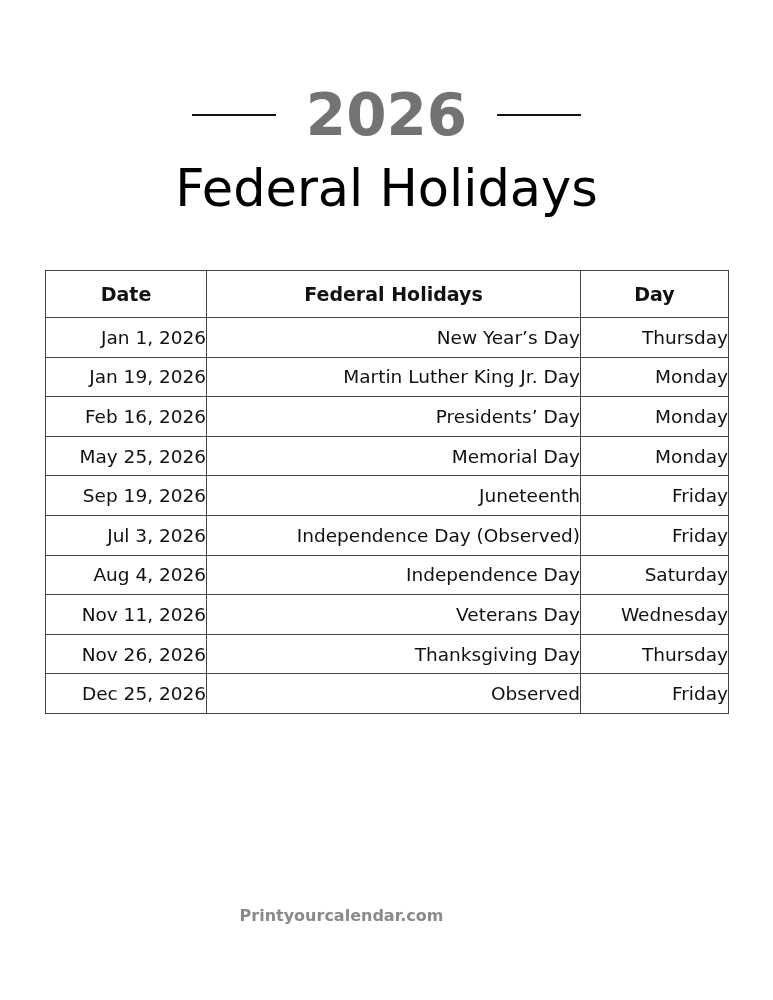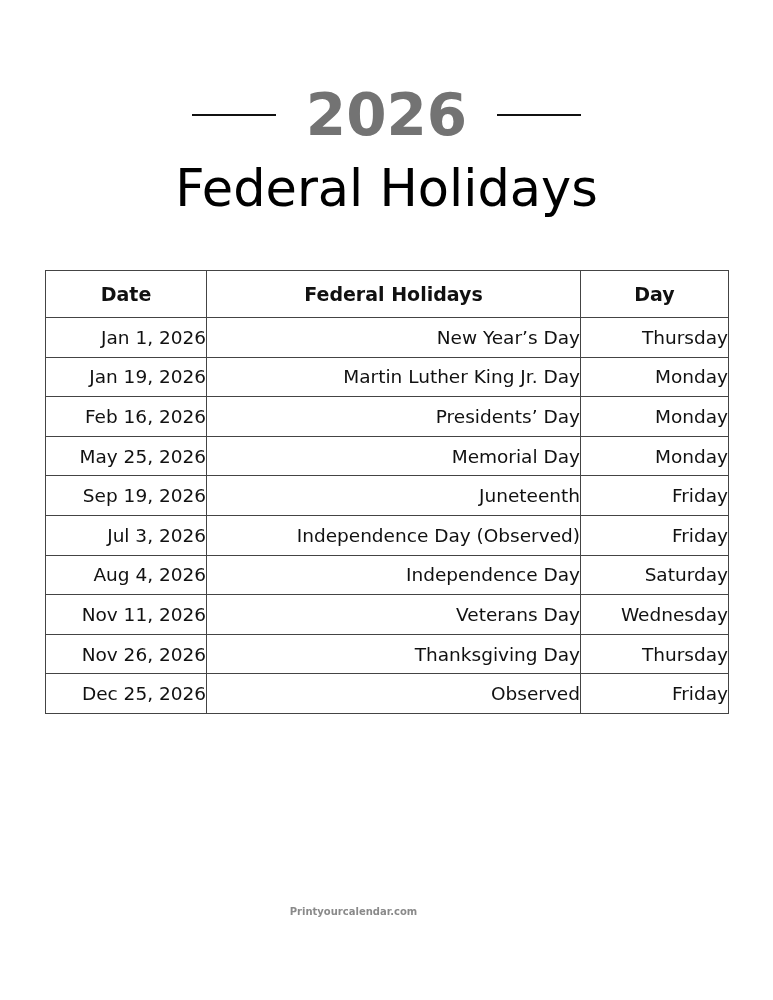--- a/index.html
+++ b/index.html
@@ -18,21 +18,21 @@
     th, td { border: 1px solid #444; padding: 0 0 0 11px; font-size: 18.5px;
              white-space: nowrap; overflow: hidden; text-align: right; }
     th { height: 46px; font-weight: bold; text-align: center; padding: 0; font-size: 19px; }
     td { height: 38.6px; }
     col.c-date { width: 161px; }
     col.c-hol { width: 374px; }
     col.c-day { width: 148px; }
     td.day { padding-left: 28px; }
     td.day.first { padding-left: 11px; }
     .footer { position: absolute; top: 906px; left: 0; width: 683px; text-align: center;
-              font-size: 10px; font-weight: bold; color: #8a8a8a; padding-left: 12px; }
+              font-size: 16px; font-weight: bold; color: #8a8a8a; }
   </style>
 </head>
 <body>
 
 <div class="title-block">
   <div class="year-row">
     <div class="rule"></div>
     <div class="year">2026</div>
     <div class="rule"></div>
   </div>

